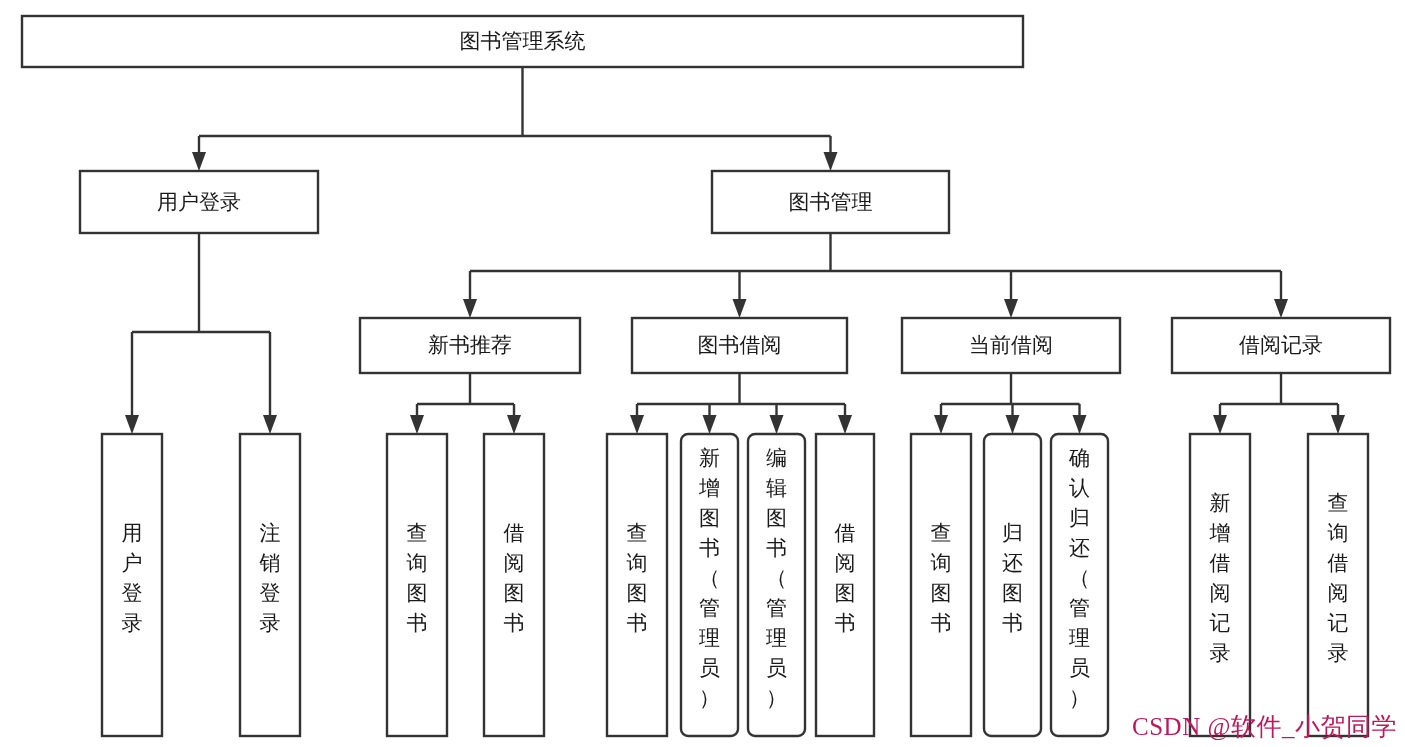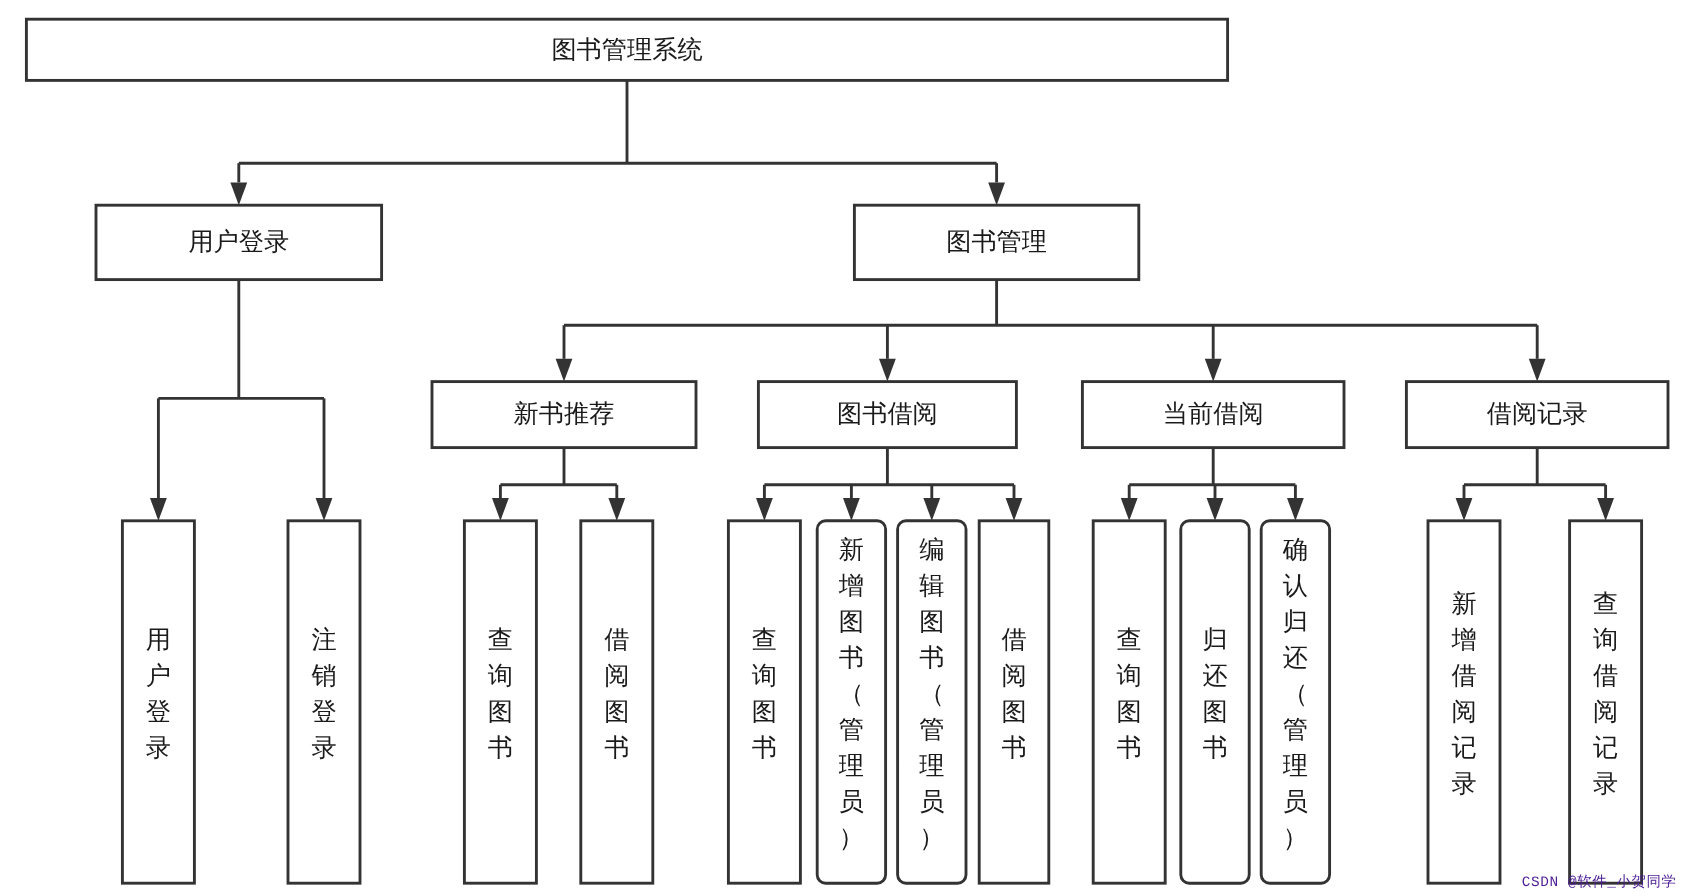--- a/index.html
+++ b/index.html
@@ -54,23 +54,23 @@
   .node-label-v {
     font-family: "Liberation Sans", "DejaVu Sans", sans-serif;
     font-size: 21px;
     fill: #1a1a1a;
     text-anchor: middle;
   }
   .watermark-text {
     position: absolute;
     right: 8px;
     bottom: 4px;
-    font-family: Liberation Mono, monospace;
-    font-size: 12px;
-    color: #4c1d95;
+    font-family: Liberation Serif, serif;
+    font-size: 25px;
+    color: #be185d;
     white-space: nowrap;
     letter-spacing: 0.5px;
     user-select: none;
   }
 </style>
 </head>
 <body>
 
 <div id="diagram-root">
 

